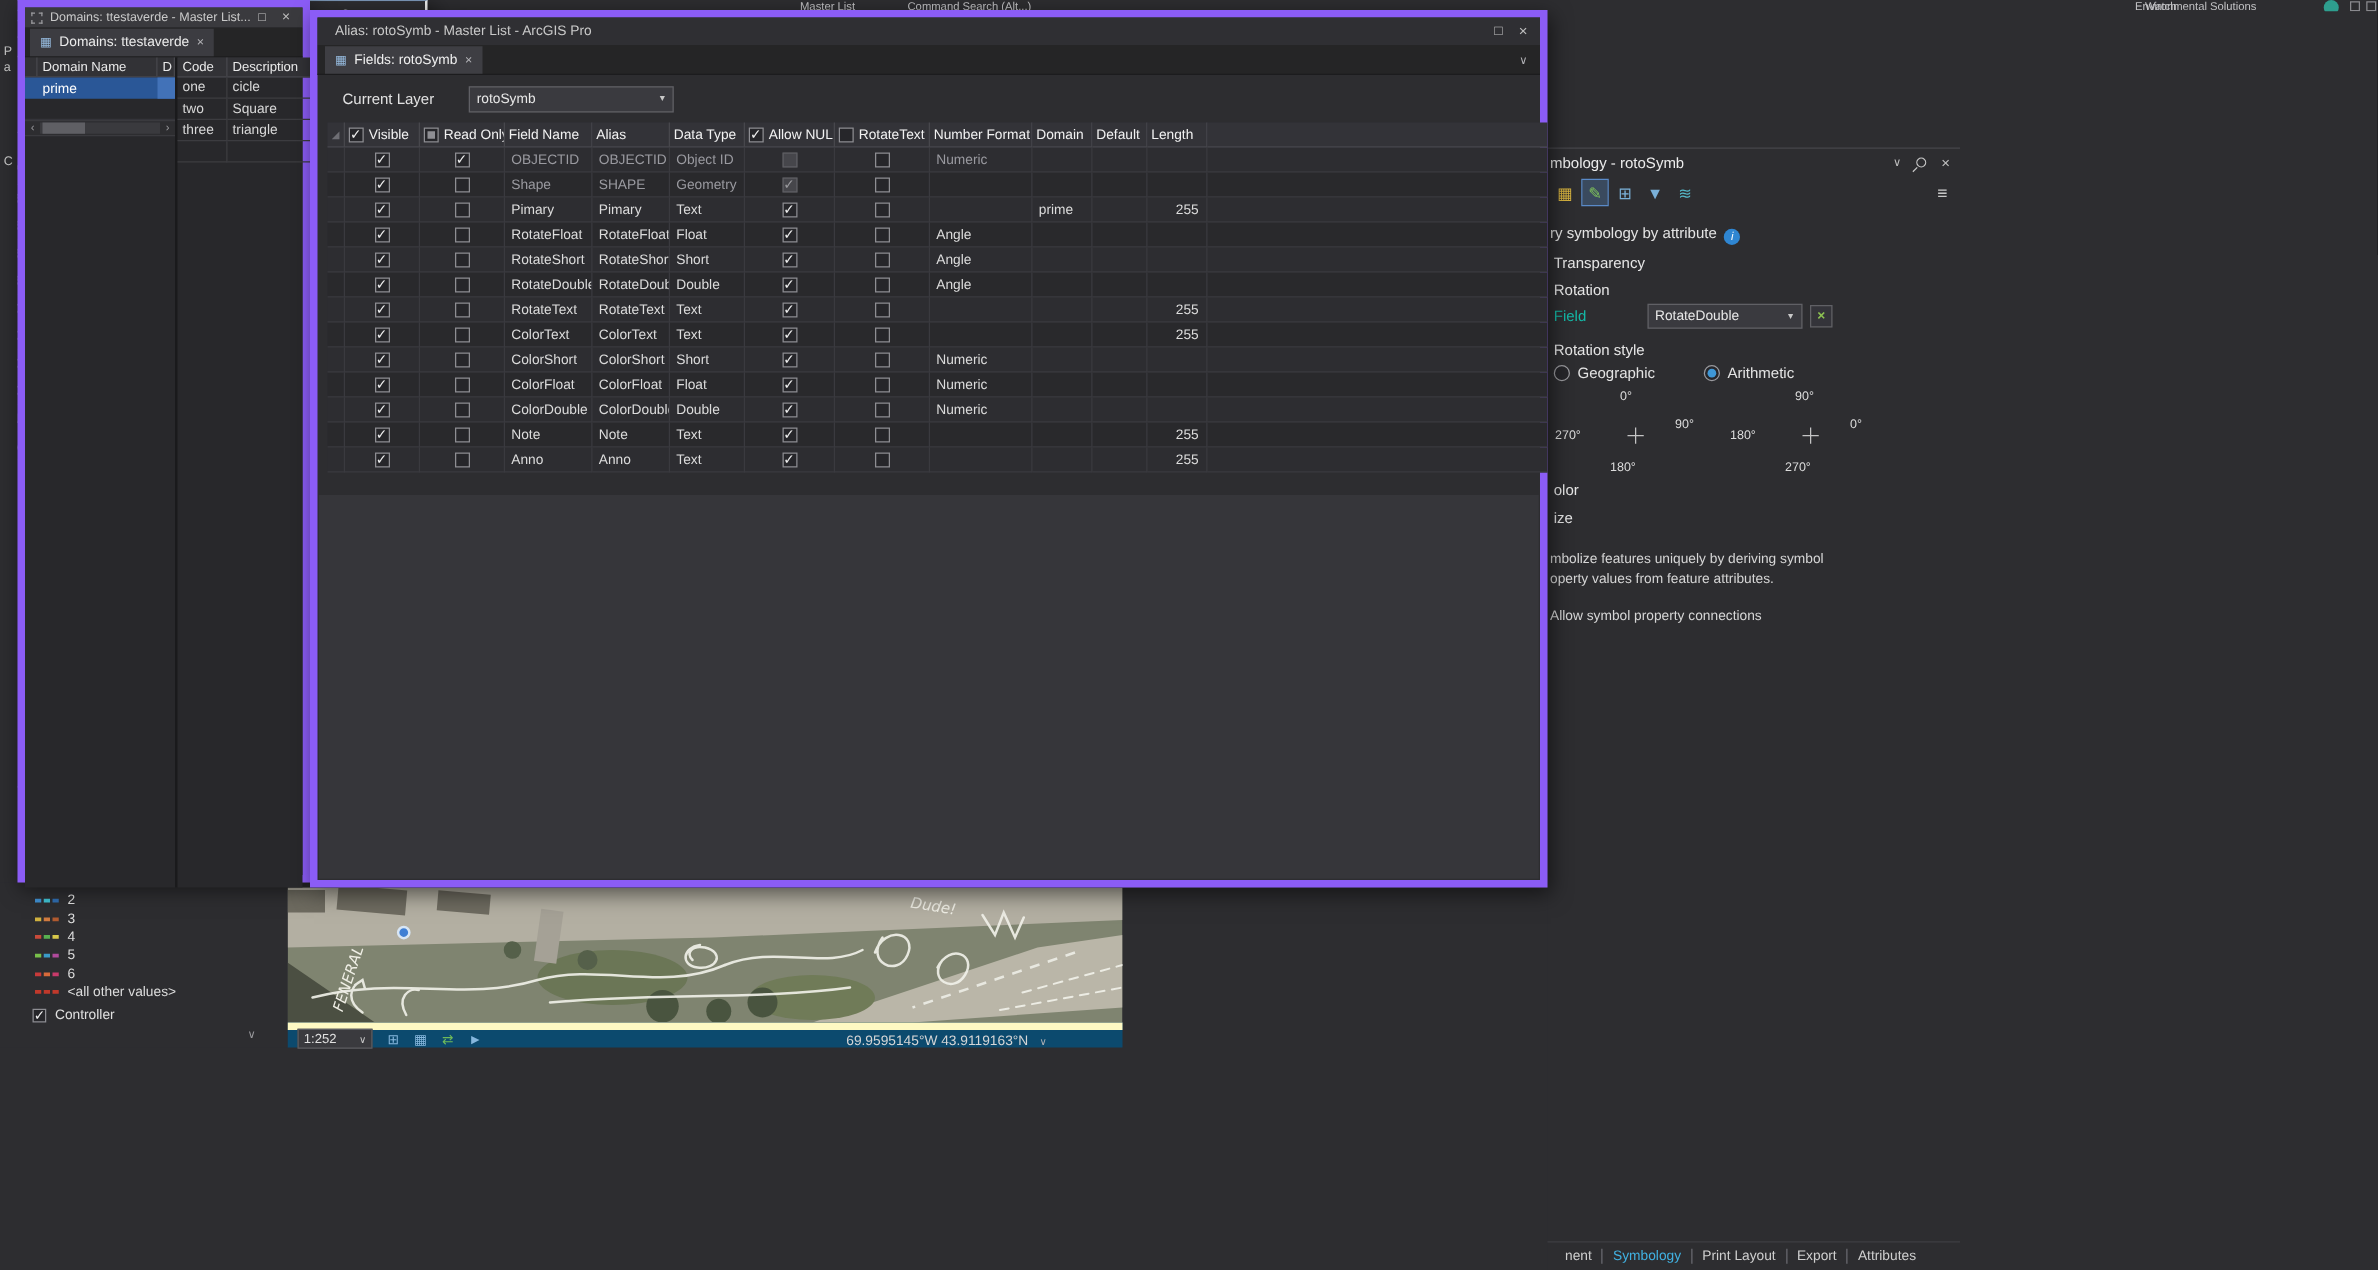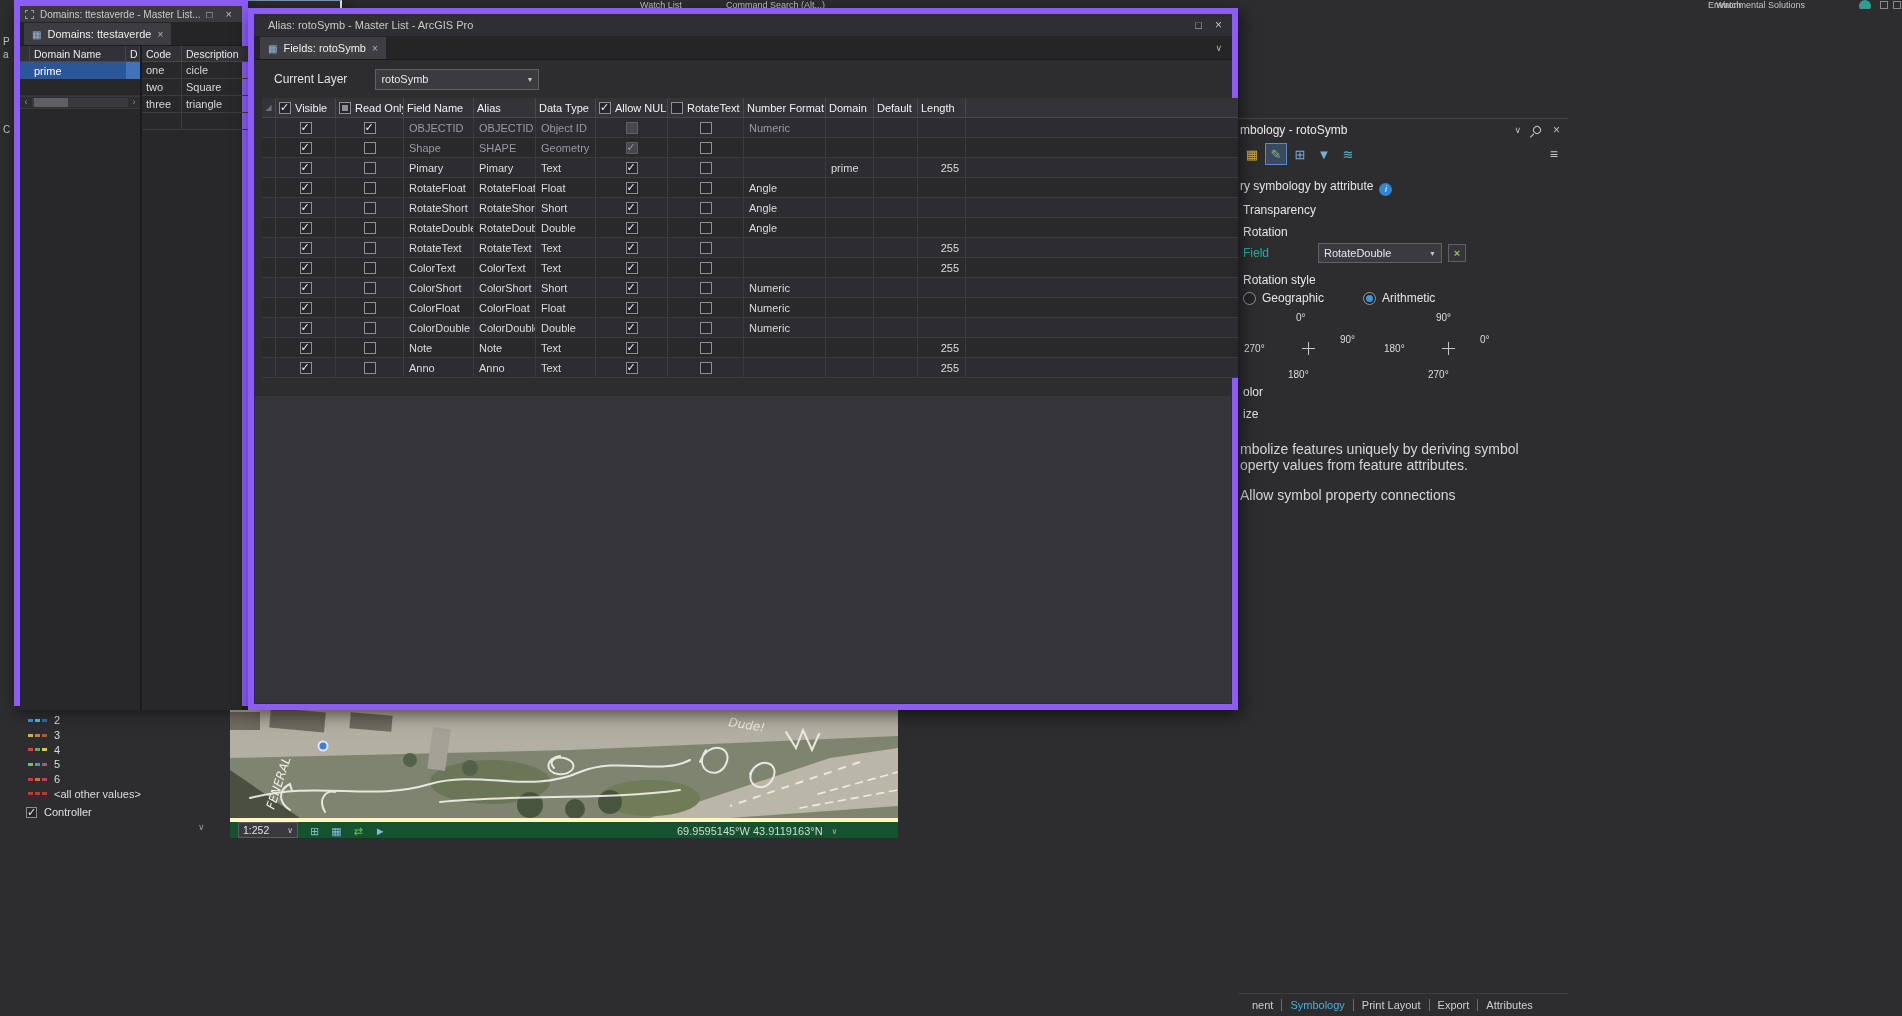--- a/index.html
+++ b/index.html
@@ -144,56 +144,56 @@
 #compass-geo{left:6px}
 #compass-ari{left:146px}
 .cx{position:absolute;left:58px;top:30px;width:13px;height:13px}
 .cx::before{content:"";position:absolute;left:0;top:6px;width:13px;height:1px;background:#c4c4c4}
 .cx::after{content:"";position:absolute;left:6px;top:0;width:1px;height:13px;background:#c4c4c4}
 .cl{position:absolute;white-space:nowrap}
 .cl-top{left:52px;top:0}
 .cl-right{left:96px;top:22px}
 .cl-left{left:0;top:31px}
 .cl-bottom{left:44px;top:57px}
-.sym-foot{position:absolute;left:2px;font-size:14px;color:#d6d6d6;white-space:nowrap}
+.sym-foot{position:absolute;left:2px;font-size:11px;color:#d6d6d6;white-space:nowrap}
 #sym-tabs{position:absolute;left:0;right:0;bottom:0;height:23px;background:#2d2d30;border-top:1px solid #3e3e42;display:flex;align-items:center;padding-left:6px}
 .btab{font-size:11px;color:#cfcfcf;padding:0 8px;white-space:nowrap}
 .btab+.btab{border-left:1px solid #6a6a70}
 .btab.active{color:#41b1e1}
 
 
 #contents-legend{position:absolute;left:0;top:706px;width:230px;height:132px;background:#2d2d30;z-index:3}
 #legend-list{padding-top:7px}
 .leg-row{display:flex;align-items:center;height:14.7px;padding-left:28px;gap:7px;font-size:11px;color:#dcdcdc}
 .leg-swatch{display:flex;gap:2px;flex:none}
 .seg{width:5px;height:3px;display:inline-block}
 #controller-row{display:flex;align-items:center;gap:7px;padding-left:26px;margin-top:5px;font-size:11px;color:#e0e0e0}
 #controller-row .cb{width:11px;height:11px}
 #legend-scroll{position:absolute;left:198px;top:116px;color:#9a9a9e;font-size:9px}
 
 
 #map-area{position:absolute;left:230px;top:710px;width:668px;height:128px;z-index:2}
 #map-canvas{width:668px;height:108px;display:block}
-#map-bar{height:20px;background:#14532d;border-top:4px solid #fef9c3;display:flex;align-items:flex-end;position:relative}
+#map-bar{height:20px;background:#0c4a6e;border-top:6px solid #fef9c3;display:flex;align-items:center;position:relative}
 .scale-box{width:60px;height:16px;margin-left:8px;background:#3a3a3e;border:1px solid #5c5c60;display:flex;align-items:center;justify-content:space-between;padding:0 4px;font-size:10.5px;color:#e0e0e0}
 .mapicon{margin-left:12px;font-size:11px}
 .mapicon:nth-of-type(1){color:#86b7dd}
 .mapicon:nth-of-type(2){color:#86b7dd}
 .mapicon:nth-of-type(3){color:#6fba5a}
 .mapicon:nth-of-type(4){color:#86b7dd}
 #coords{position:absolute;left:447px;top:3px;font-size:11px;color:#d6d6d6;display:flex;gap:9px;align-items:center}
 #coords .chev{font-size:8px;color:#b0b0b4}
 </style>
 </head>
 <body>
 
 <div id="screen">
 
   <div id="top-strip">
-    <span class="ts" style="left:640px">Watch List</span>
+    <span class="ts" style="left:640px">Master List</span>
     <span class="ts" style="left:726px">Command Search (Alt...)</span>
     <span class="ts" style="left:1716px">Watch</span>
     <span class="ts" style="left:1708px">Environmental Solutions</span>
     <span class="avatar"></span>
     <span class="mini-sq" style="left:1880px"></span>
     <span class="mini-sq" style="left:1893px"></span>
   </div>
 
   <div id="left-rail">
       <span class="rail-letter" style="top: 36px;">P</span>

